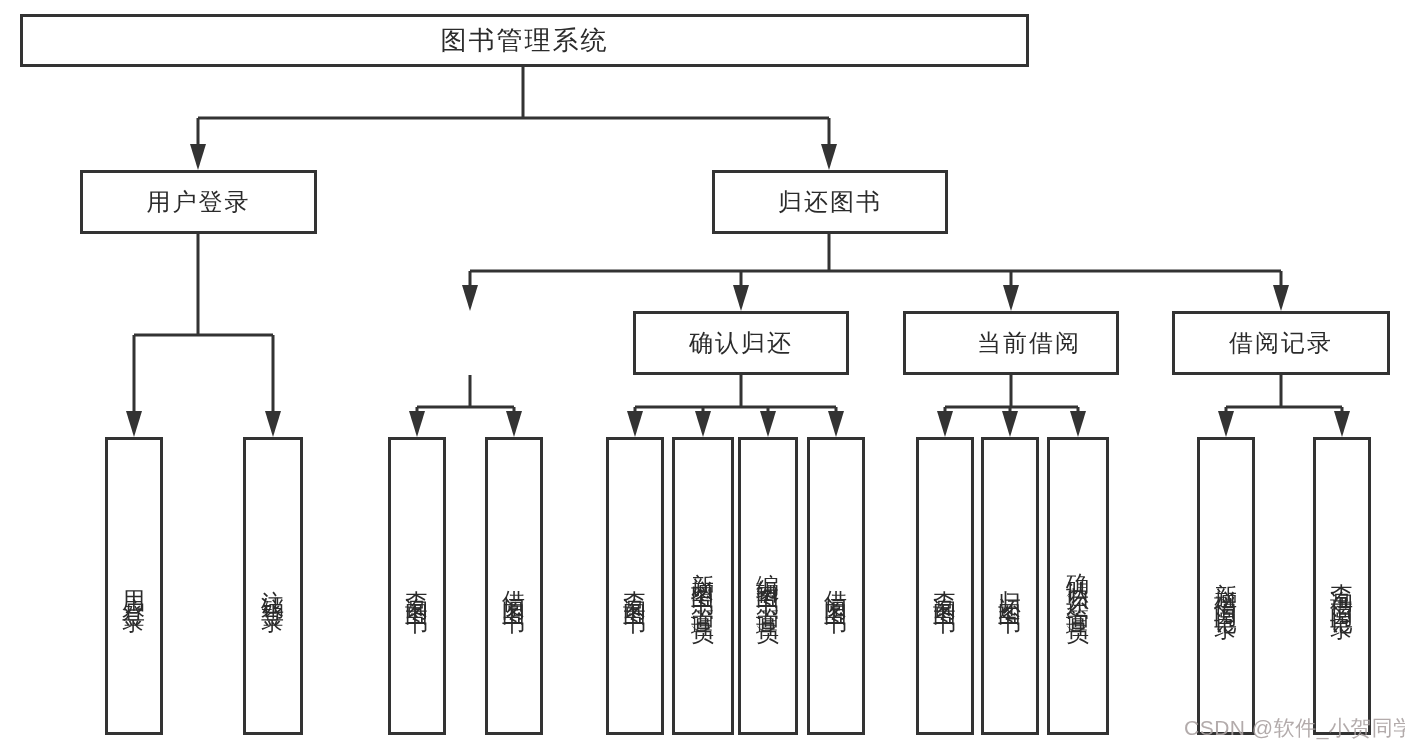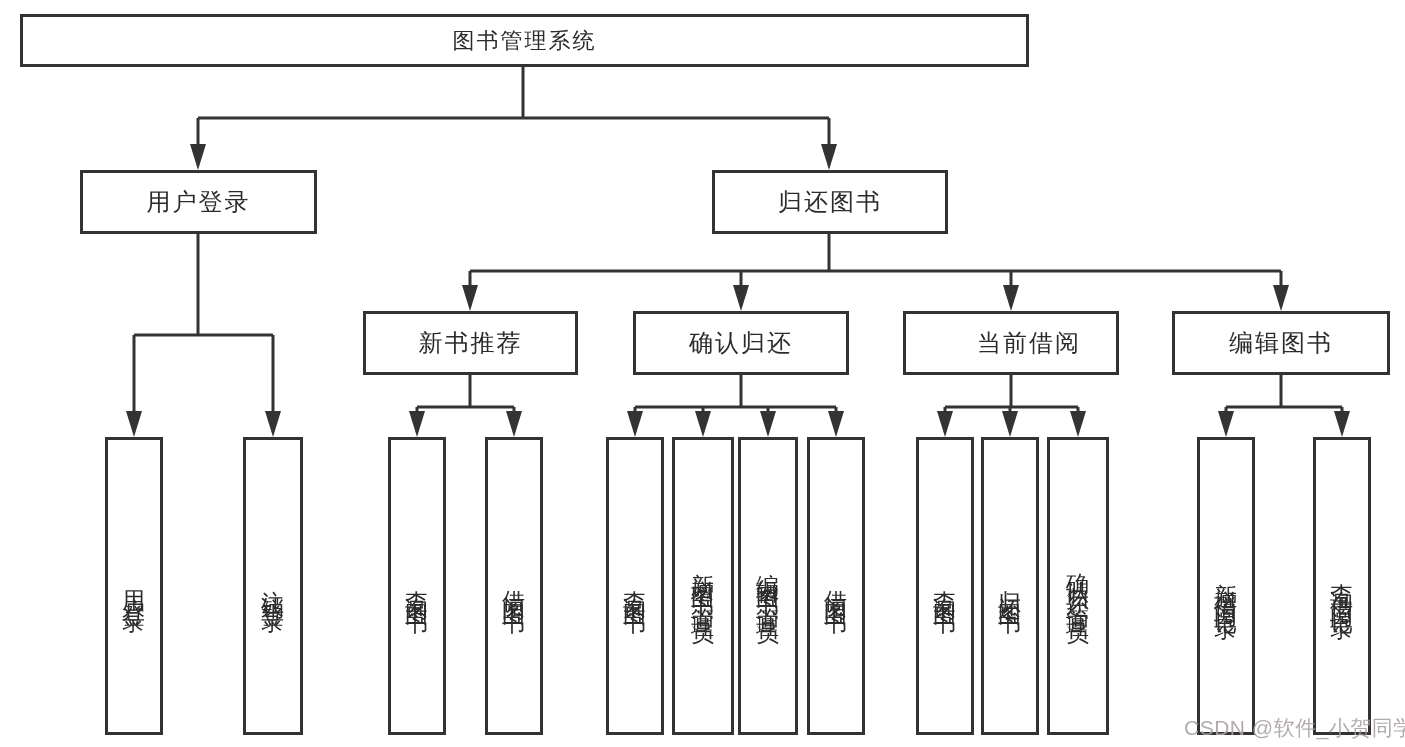--- a/index.html
+++ b/index.html
@@ -23,21 +23,21 @@
     box-sizing: border-box;
     border: 3px solid #333333;
     background: #ffffff;
     display: flex;
     align-items: center;
     justify-content: center;
     text-align: center;
     letter-spacing: 2px;
     color: #2b2b2b;
   }
-  .root  { font-size: 22px; }
+  .root  { font-size: 26px; }
   .hnode { font-size: 24px; }
   .vbox  {
     position: absolute;
     box-sizing: border-box;
     border: 3px solid #333333;
     background: #ffffff;
     top: 437px;
     height: 298px;
     display: flex;
     align-items: center;
@@ -108,24 +108,23 @@
       <polygon points="1218,411 1234,411 1226,437"></polygon>
       <polygon points="1334,411 1350,411 1342,437"></polygon>
     </g>
   </svg>
 
   <div class="box root" style="left:20px; top:14px; width:1009px; height:53px;">图书管理系统</div>
 
   <div class="box hnode" style="left:80px; top:170px; width:237px; height:64px;">用户登录</div>
   <div class="box hnode" style="left:712px; top:170px; width:236px; height:64px;">归还图书</div>
 
-  <div class="box hnode" style="left:363px; top:311px; width:215px; height:64px;">新书推荐</div>
   <div class="box hnode" style="left:633px; top:311px; width:216px; height:64px;">确认归还</div>
   <div class="box hnode" style="left:903px; top:311px; width:216px; height:64px;padding-left:36px;">当前借阅</div>
-  <div class="box hnode" style="left:1172px; top:311px; width:218px; height:64px;">编辑图书</div>
+  <div class="box hnode" style="left:1172px; top:311px; width:218px; height:64px;">借阅记录</div>
 
   <div class="vbox" style="left:105px; width:58px;">
     <span class="vtext">用户登录</span>
   </div>
   <div class="vbox" style="left:243px; width:60px;">
     <span class="vtext">注销登录</span>
   </div>
 
   <div class="vbox" style="left:388px; width:58px;">
     <span class="vtext">查询图书</span>

